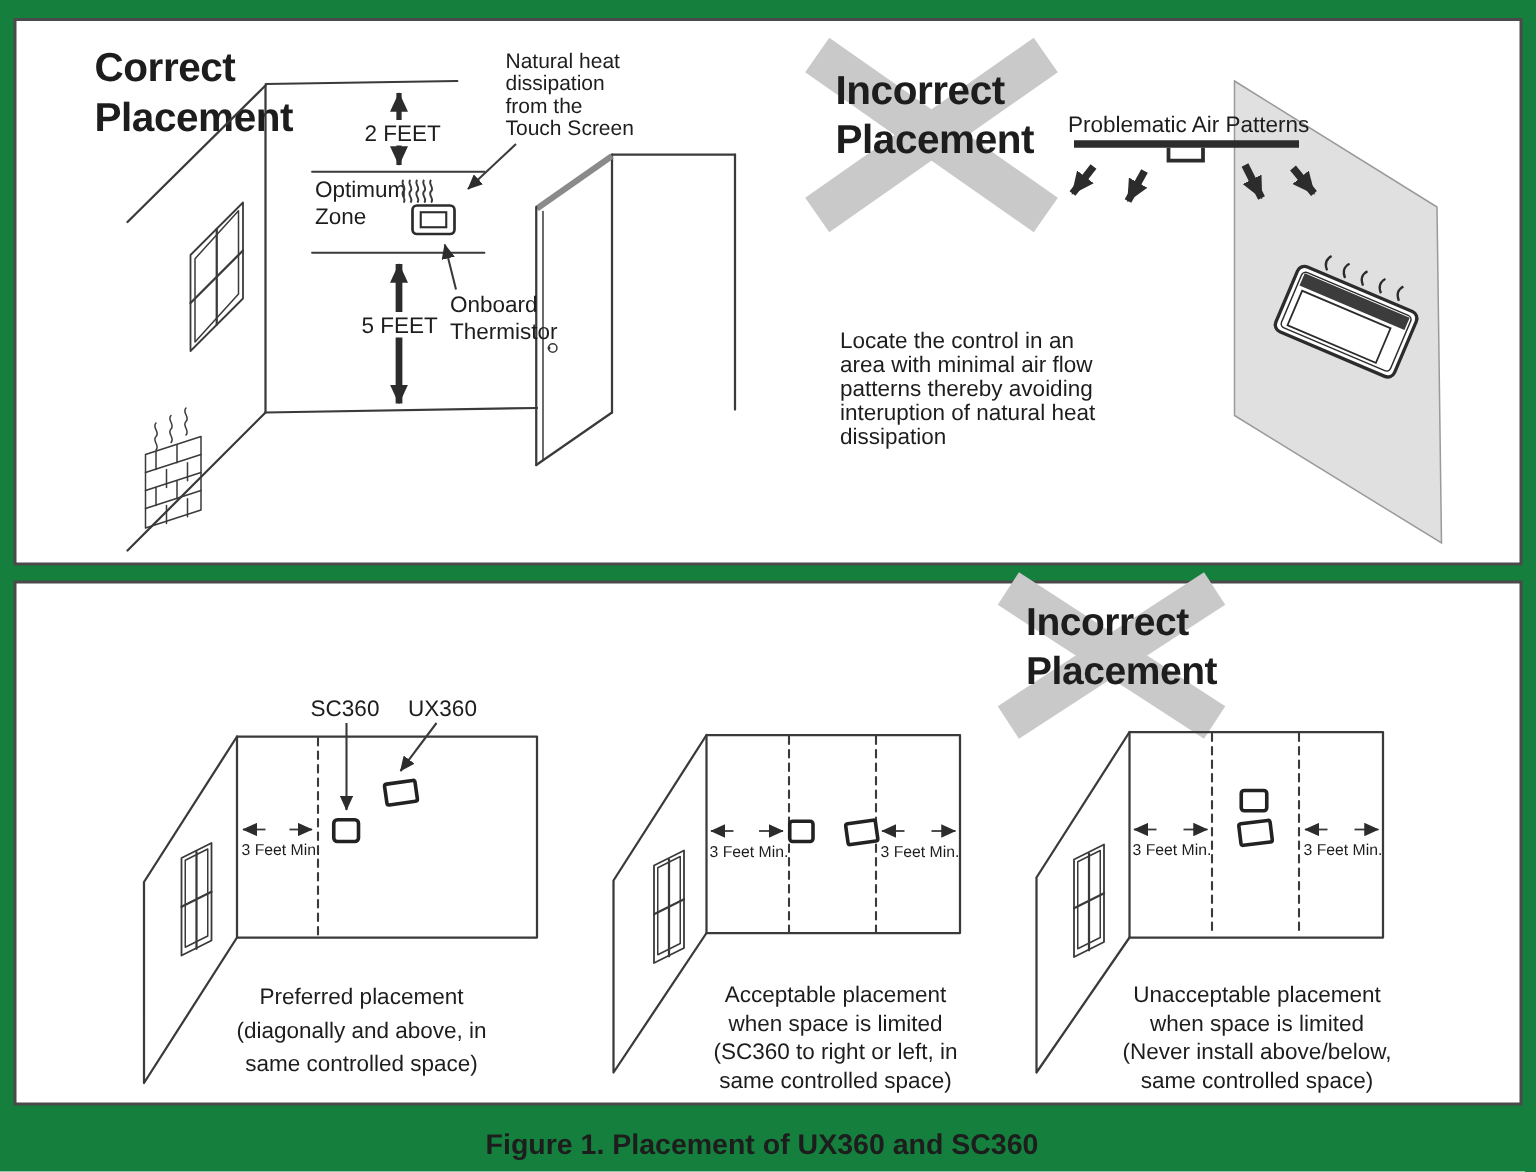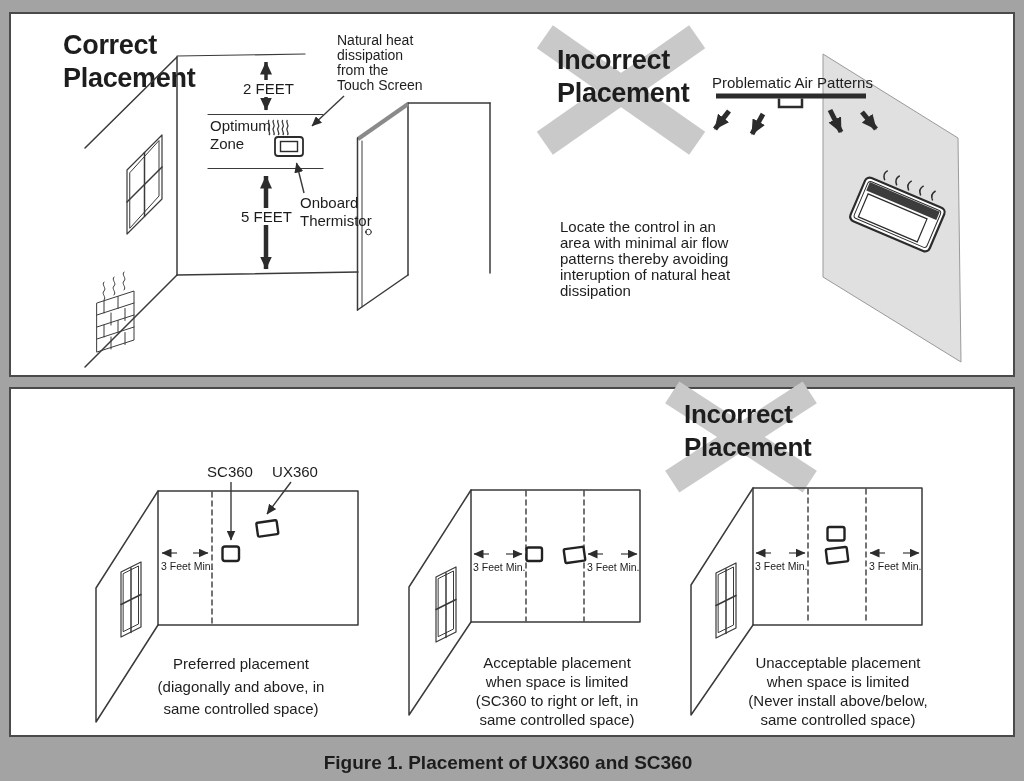--- a/index.html
+++ b/index.html
@@ -1,16 +1,16 @@
 <!DOCTYPE html>
 <html><head>
 <meta charset="utf-8">
 <style>
   html,body{margin:0;padding:0;background:#ffffff;}
-  #stage{position:relative;width:1024px;height:781px;background:#a3a3a3;overflow:hidden;}
+  #stage{position:relative;width:1024px;height:781px;background:#15803d;overflow:hidden;}
   svg{position:absolute;inset:0;}
   .t{font-family:"Liberation Sans","DejaVu Sans",sans-serif;fill:#1d1d1d;}
   .title{font-size:27px;font-weight:700;letter-spacing:-0.3px;}
   .title2{font-size:26px;font-weight:700;letter-spacing:-0.3px;}
   .lbl{font-size:15px;}
   .lbl14{font-size:14px;}
   .small{font-size:10.5px;}
   .cap{font-size:15px;}
   .figcap{font-size:19px;font-weight:700;}
   .ln{stroke:#3a3a3a;stroke-width:1.5;fill:none;stroke-linecap:round;stroke-linejoin:round;}

